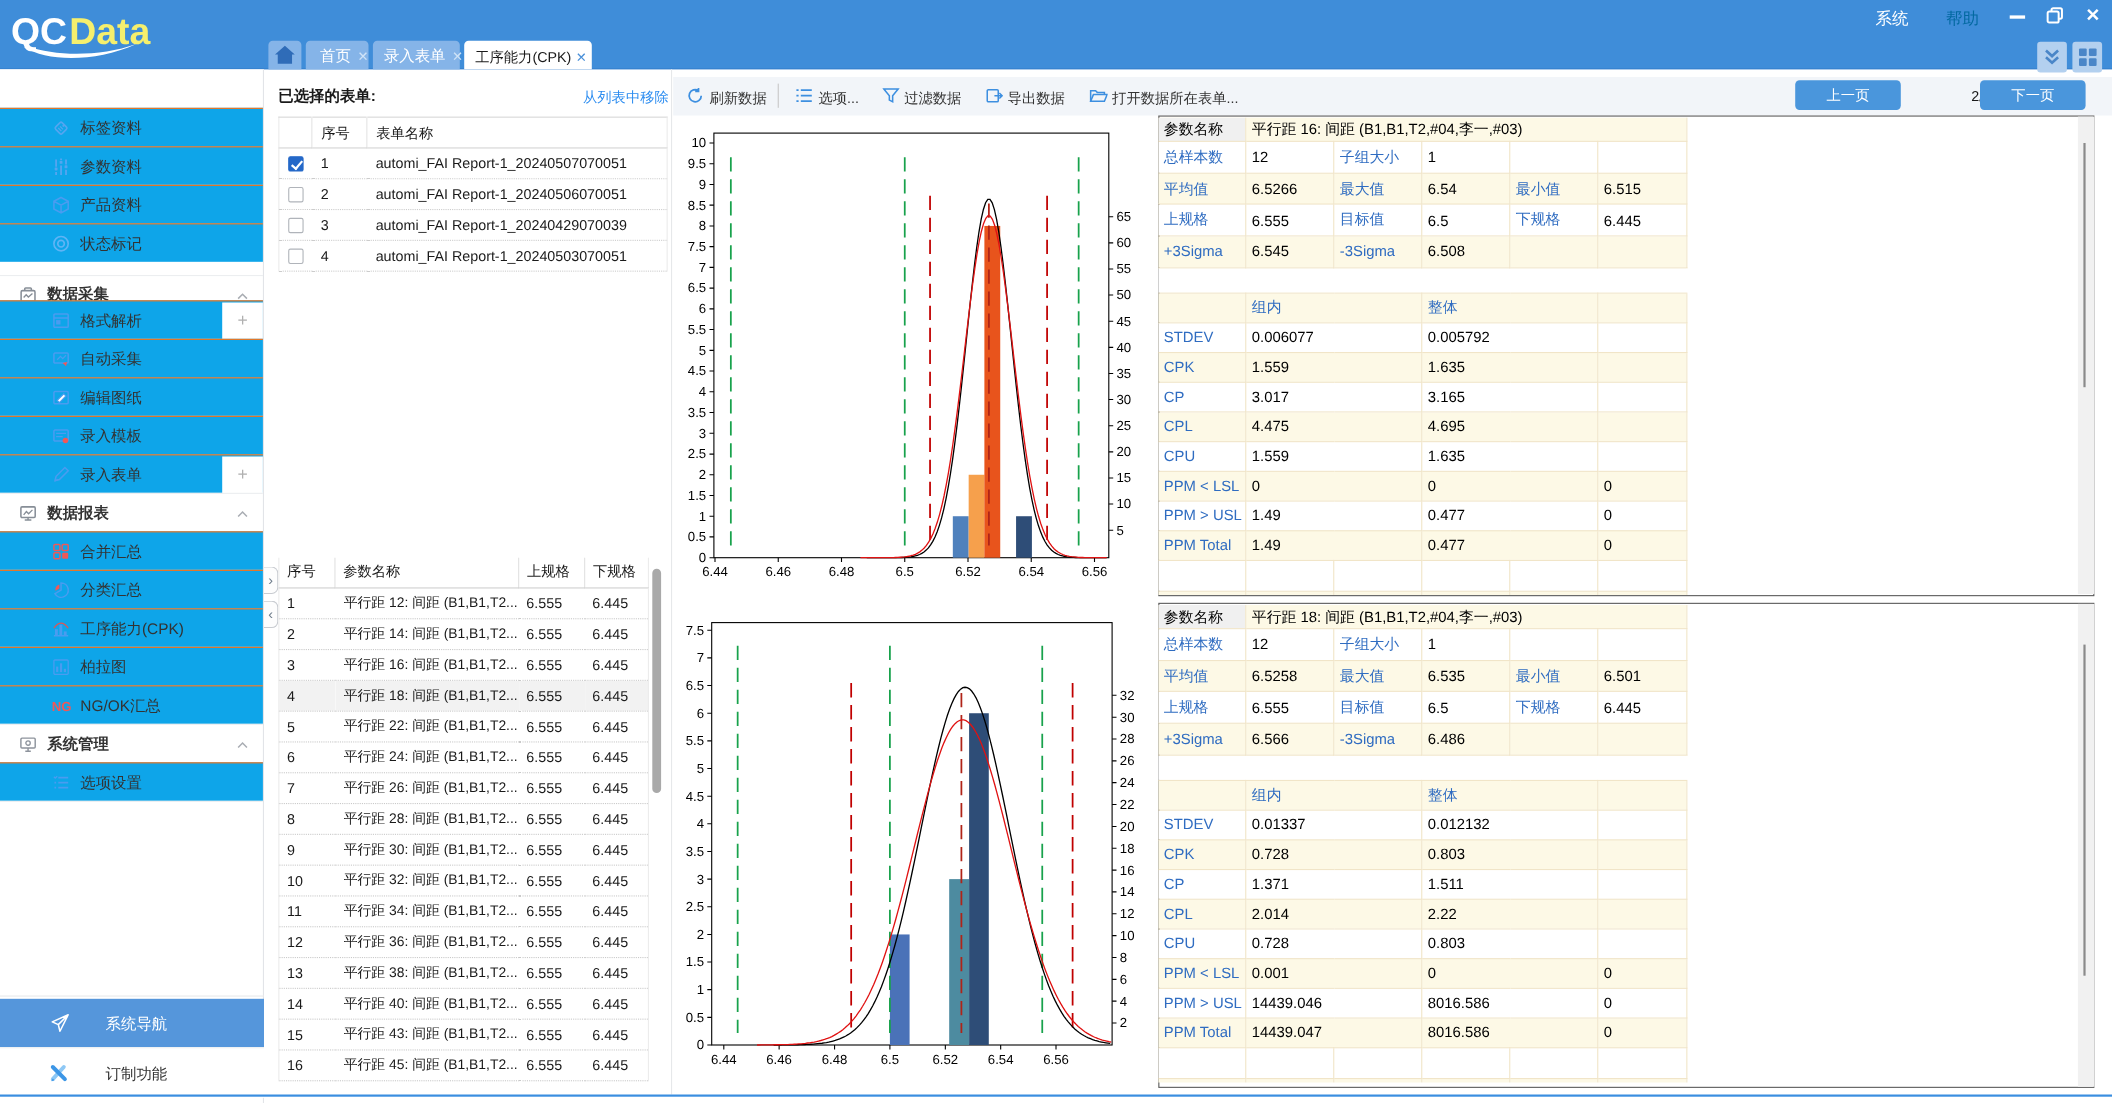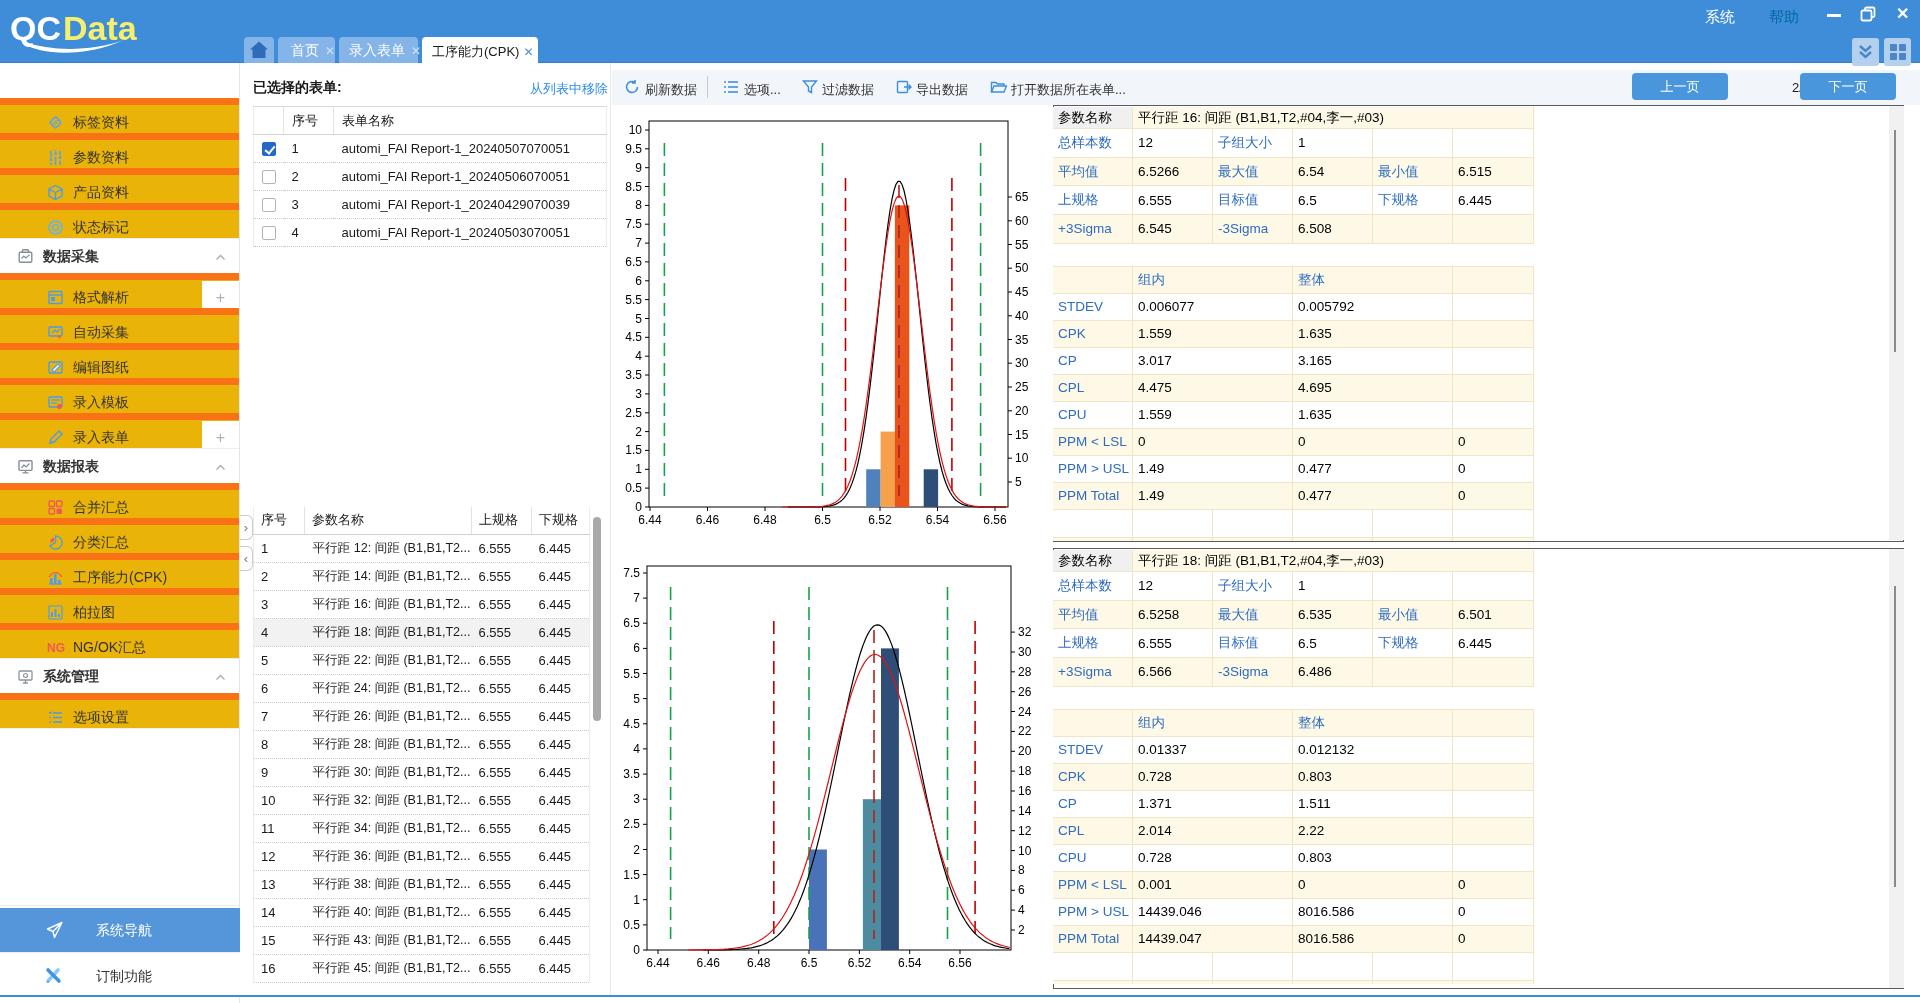--- a/index.html
+++ b/index.html
@@ -13,21 +13,21 @@
 
 .tab { position:absolute; top:37px; height:26px; border-radius:4px 4px 0 0; font-size:14px; white-space:nowrap; }
 .tab-lite { background:#85b4e8; color:#fff;text-align:right; }
 .tab-x { color:#cfe3f7; font-size:12px; margin-left:6px; }
 #tab-active { background:#fff; color:#1a1a1a; }
 #tab-active .tab-x { color:#4a90d9; }
 .tbtn { position:absolute; top:38px; width:27px; height:28px; background:#b3d0ef; border-radius:3px; }
 
 #sidebar { left:0; top:63px; width:240px; height:940px; background:#fff; border-right:1px solid #e2e4e8; }
 .snav { position:absolute; left:0; width:239px; height:35px; line-height:35px; font-size:14px; color:#333; }
-.snav-item { background:#eab308; border-top:7px solid #f97316; }
+.snav-item { background:#0ea5e9; border-top:1px solid #f97316; }
 .snav .ic { position:absolute; left:17px; top:9px; width:17px; height:17px; }
 .snav-item .ic { left:47px; }
 .snav .txt { position:absolute; left:43px; }
 .snav-item .txt { left:73px; }
 #nav-bottom { left:0; top:908px; width:240px; height:44px; background:#5596db; color:#fff; font-size:14px; line-height:44px; }
 #nav-custom { left:0; top:952px; width:240px; height:46px; background:#fff; color:#333; font-size:14px; line-height:46px; border-top:1px solid #eceef0;text-decoration:underline;}
 
 .chandle { position:absolute; left:240px; width:13px; height:25px; background:#fdfdfd; border:1px solid #c9ccd1; border-left:none; border-radius:0 6px 6px 0; color:#6f7d8c; font-size:13px; line-height:23px; text-align:center; }
 
 #selTitle { left:253px; top:79px; font-size:14px; font-weight:bold; color:#1a1a1a; }
@@ -178,21 +178,21 @@
     </div>
   <div class="snav snav-item" style="top:203px;">
       <span class="ic">
         <svg width="17" height="17" viewBox="0 0 17 17">
           <circle cx="8.5" cy="8.5" r="6.5" fill="none" stroke="#5fb4f5" stroke-width="1.5"></circle>
           <circle cx="8.5" cy="8.5" r="3" fill="none" stroke="#5fb4f5" stroke-width="1.5"></circle>
         </svg>
       </span>
       <span class="txt">状态标记</span>
     </div>
-  <div class="snav" style="top:238px; border-top:1px solid #eceef0;font-family:Liberation Serif, serif;">
+  <div class="snav" style="top:250px; border-top:1px solid #eceef0;font-family:Liberation Serif, serif;">
       <span class="ic">
         <svg width="17" height="17" viewBox="0 0 17 17">
           <rect x="2.2" y="4.2" width="12.6" height="10" rx="1.2" fill="none" stroke="#878e97" stroke-width="1.4"></rect>
           <path d="M5.5 4 V2.6 A0.8 0.8 0 0 1 6.3 1.8 H10.7 A0.8 0.8 0 0 1 11.5 2.6 V4" fill="none" stroke="#878e97" stroke-width="1.4"></path>
           <path d="M4.5 10.5 L6.8 8 L8.8 10 L12.5 6.8" fill="none" stroke="#878e97" stroke-width="1.2"></path>
         </svg>
       </span>
       <span class="txt" style="font-weight:bold;">数据采集</span>
       <svg style="position:absolute; right:13px; top:15px;" width="11" height="7">
         <path d="M1.5 5.5 L5.5 1.5 L9.5 5.5" stroke="#a9adb3" fill="none" stroke-width="1.4"></path>

